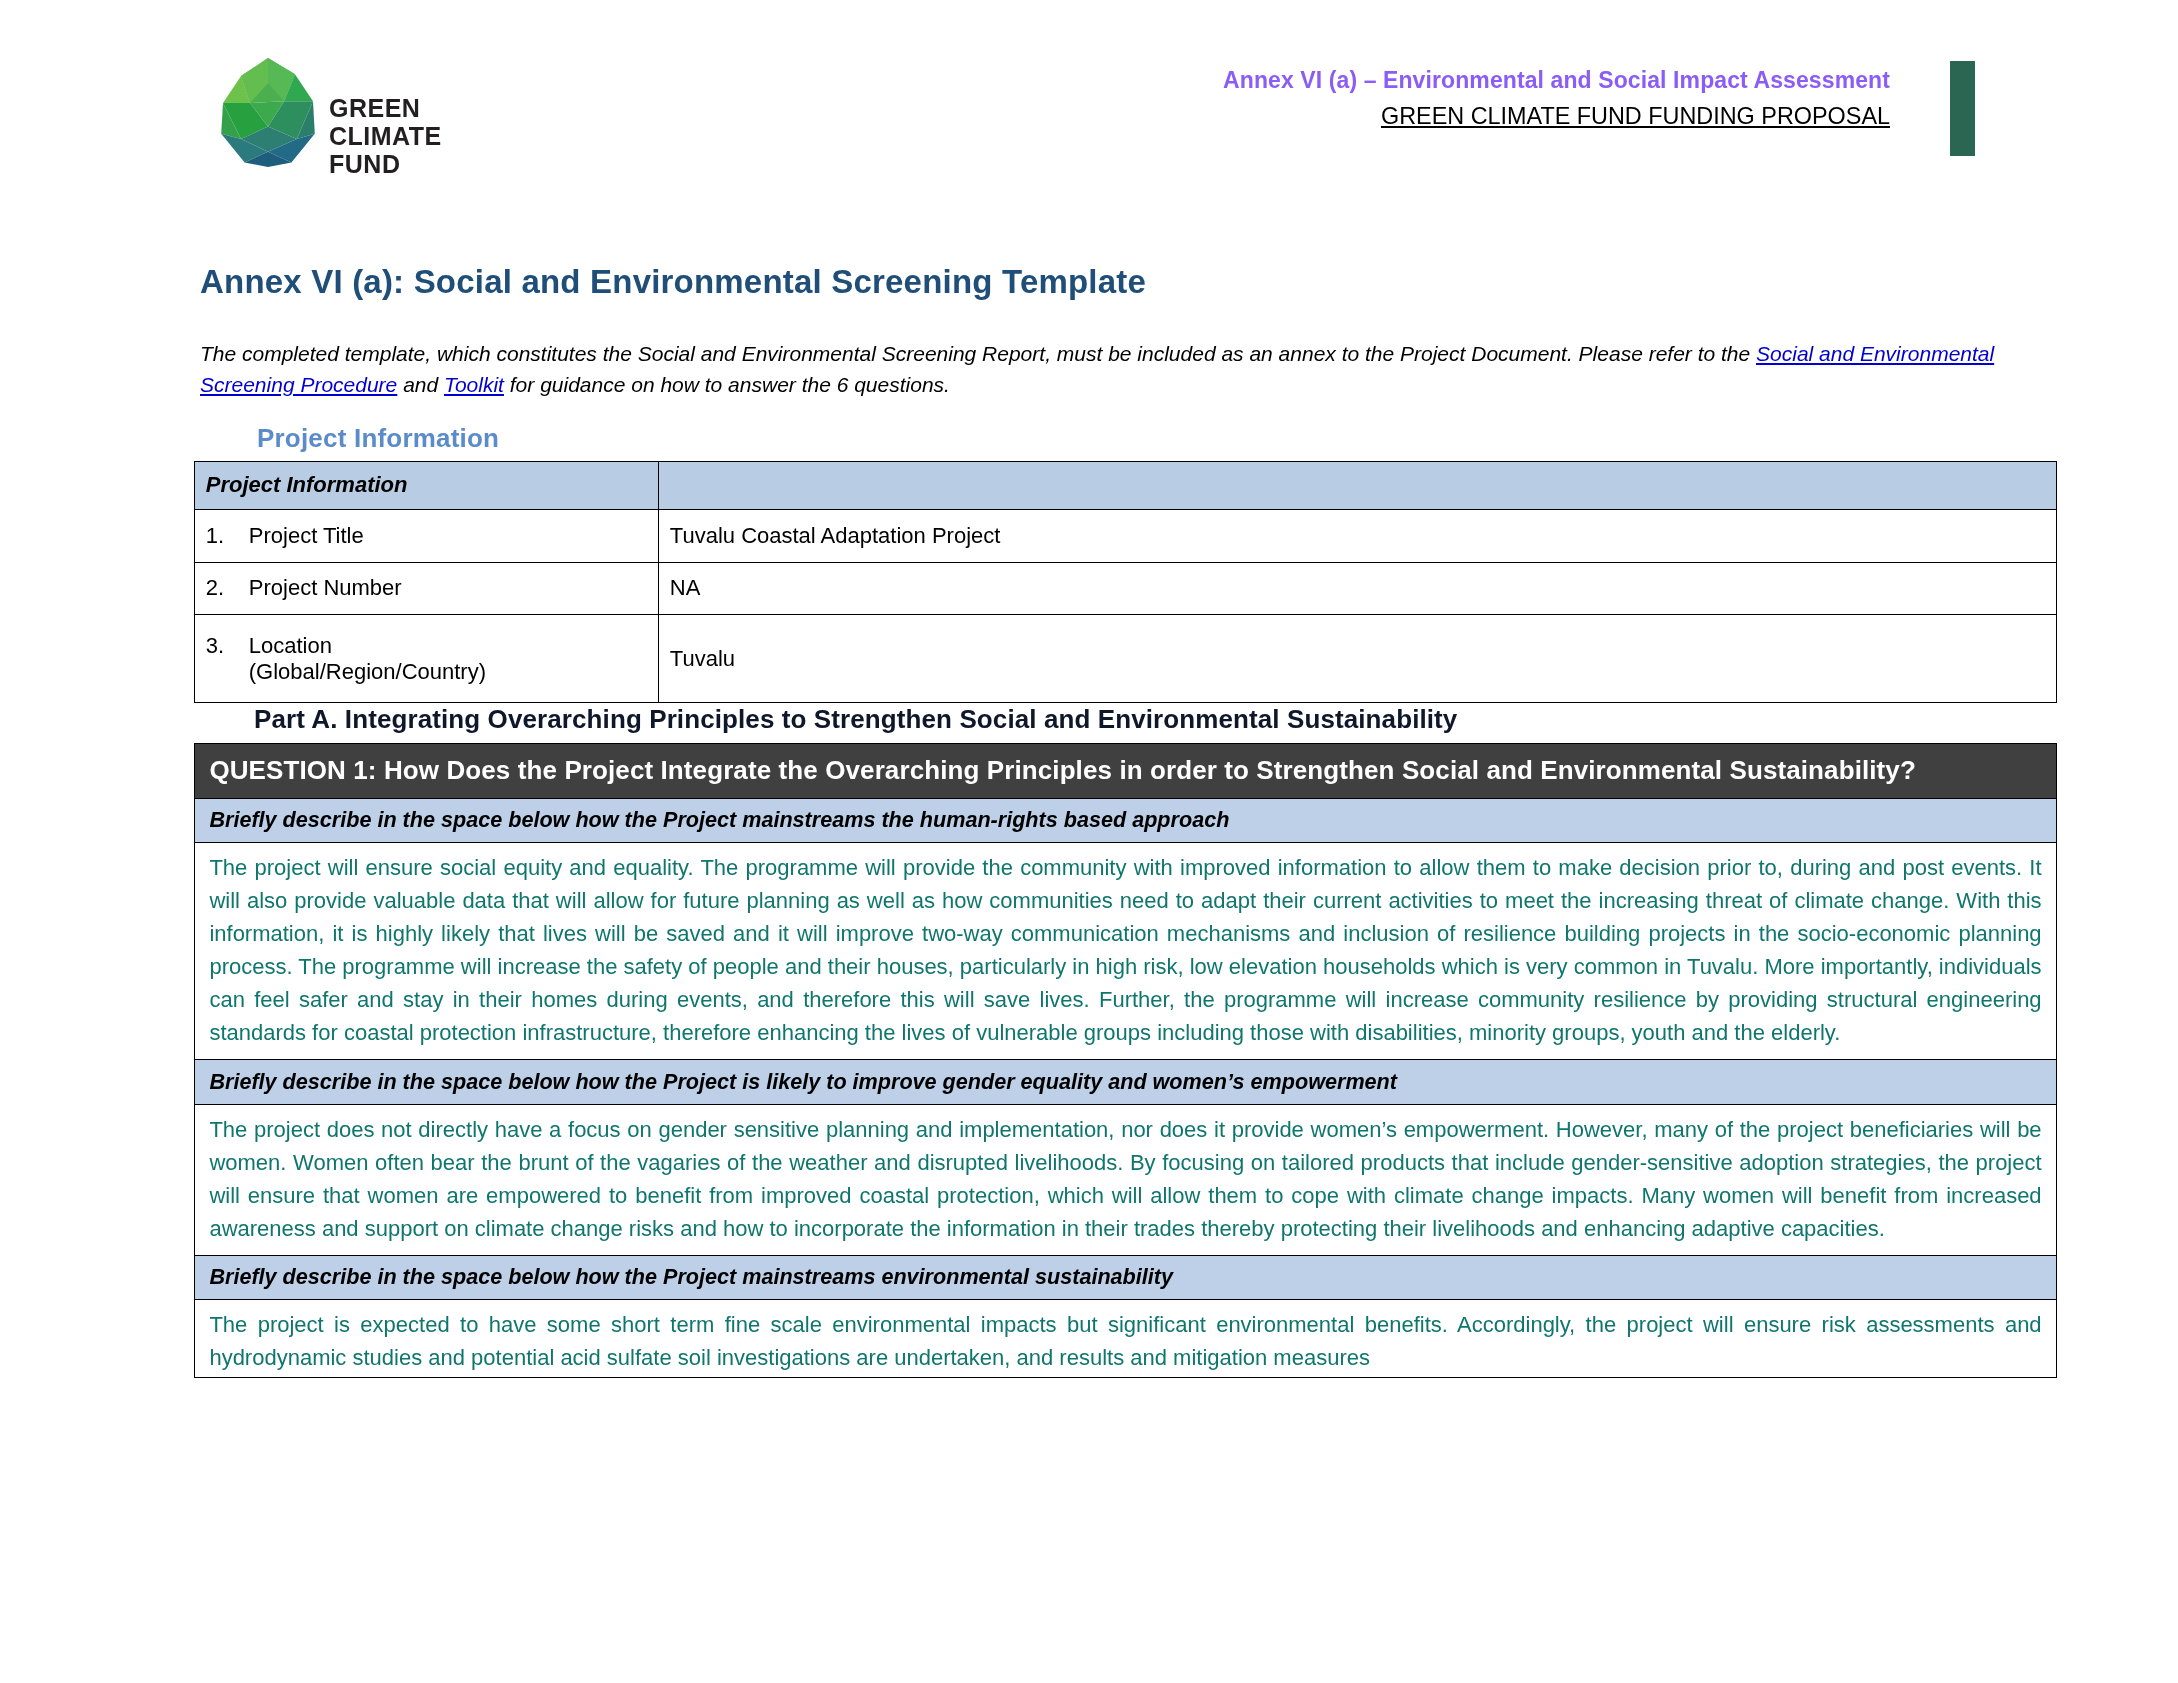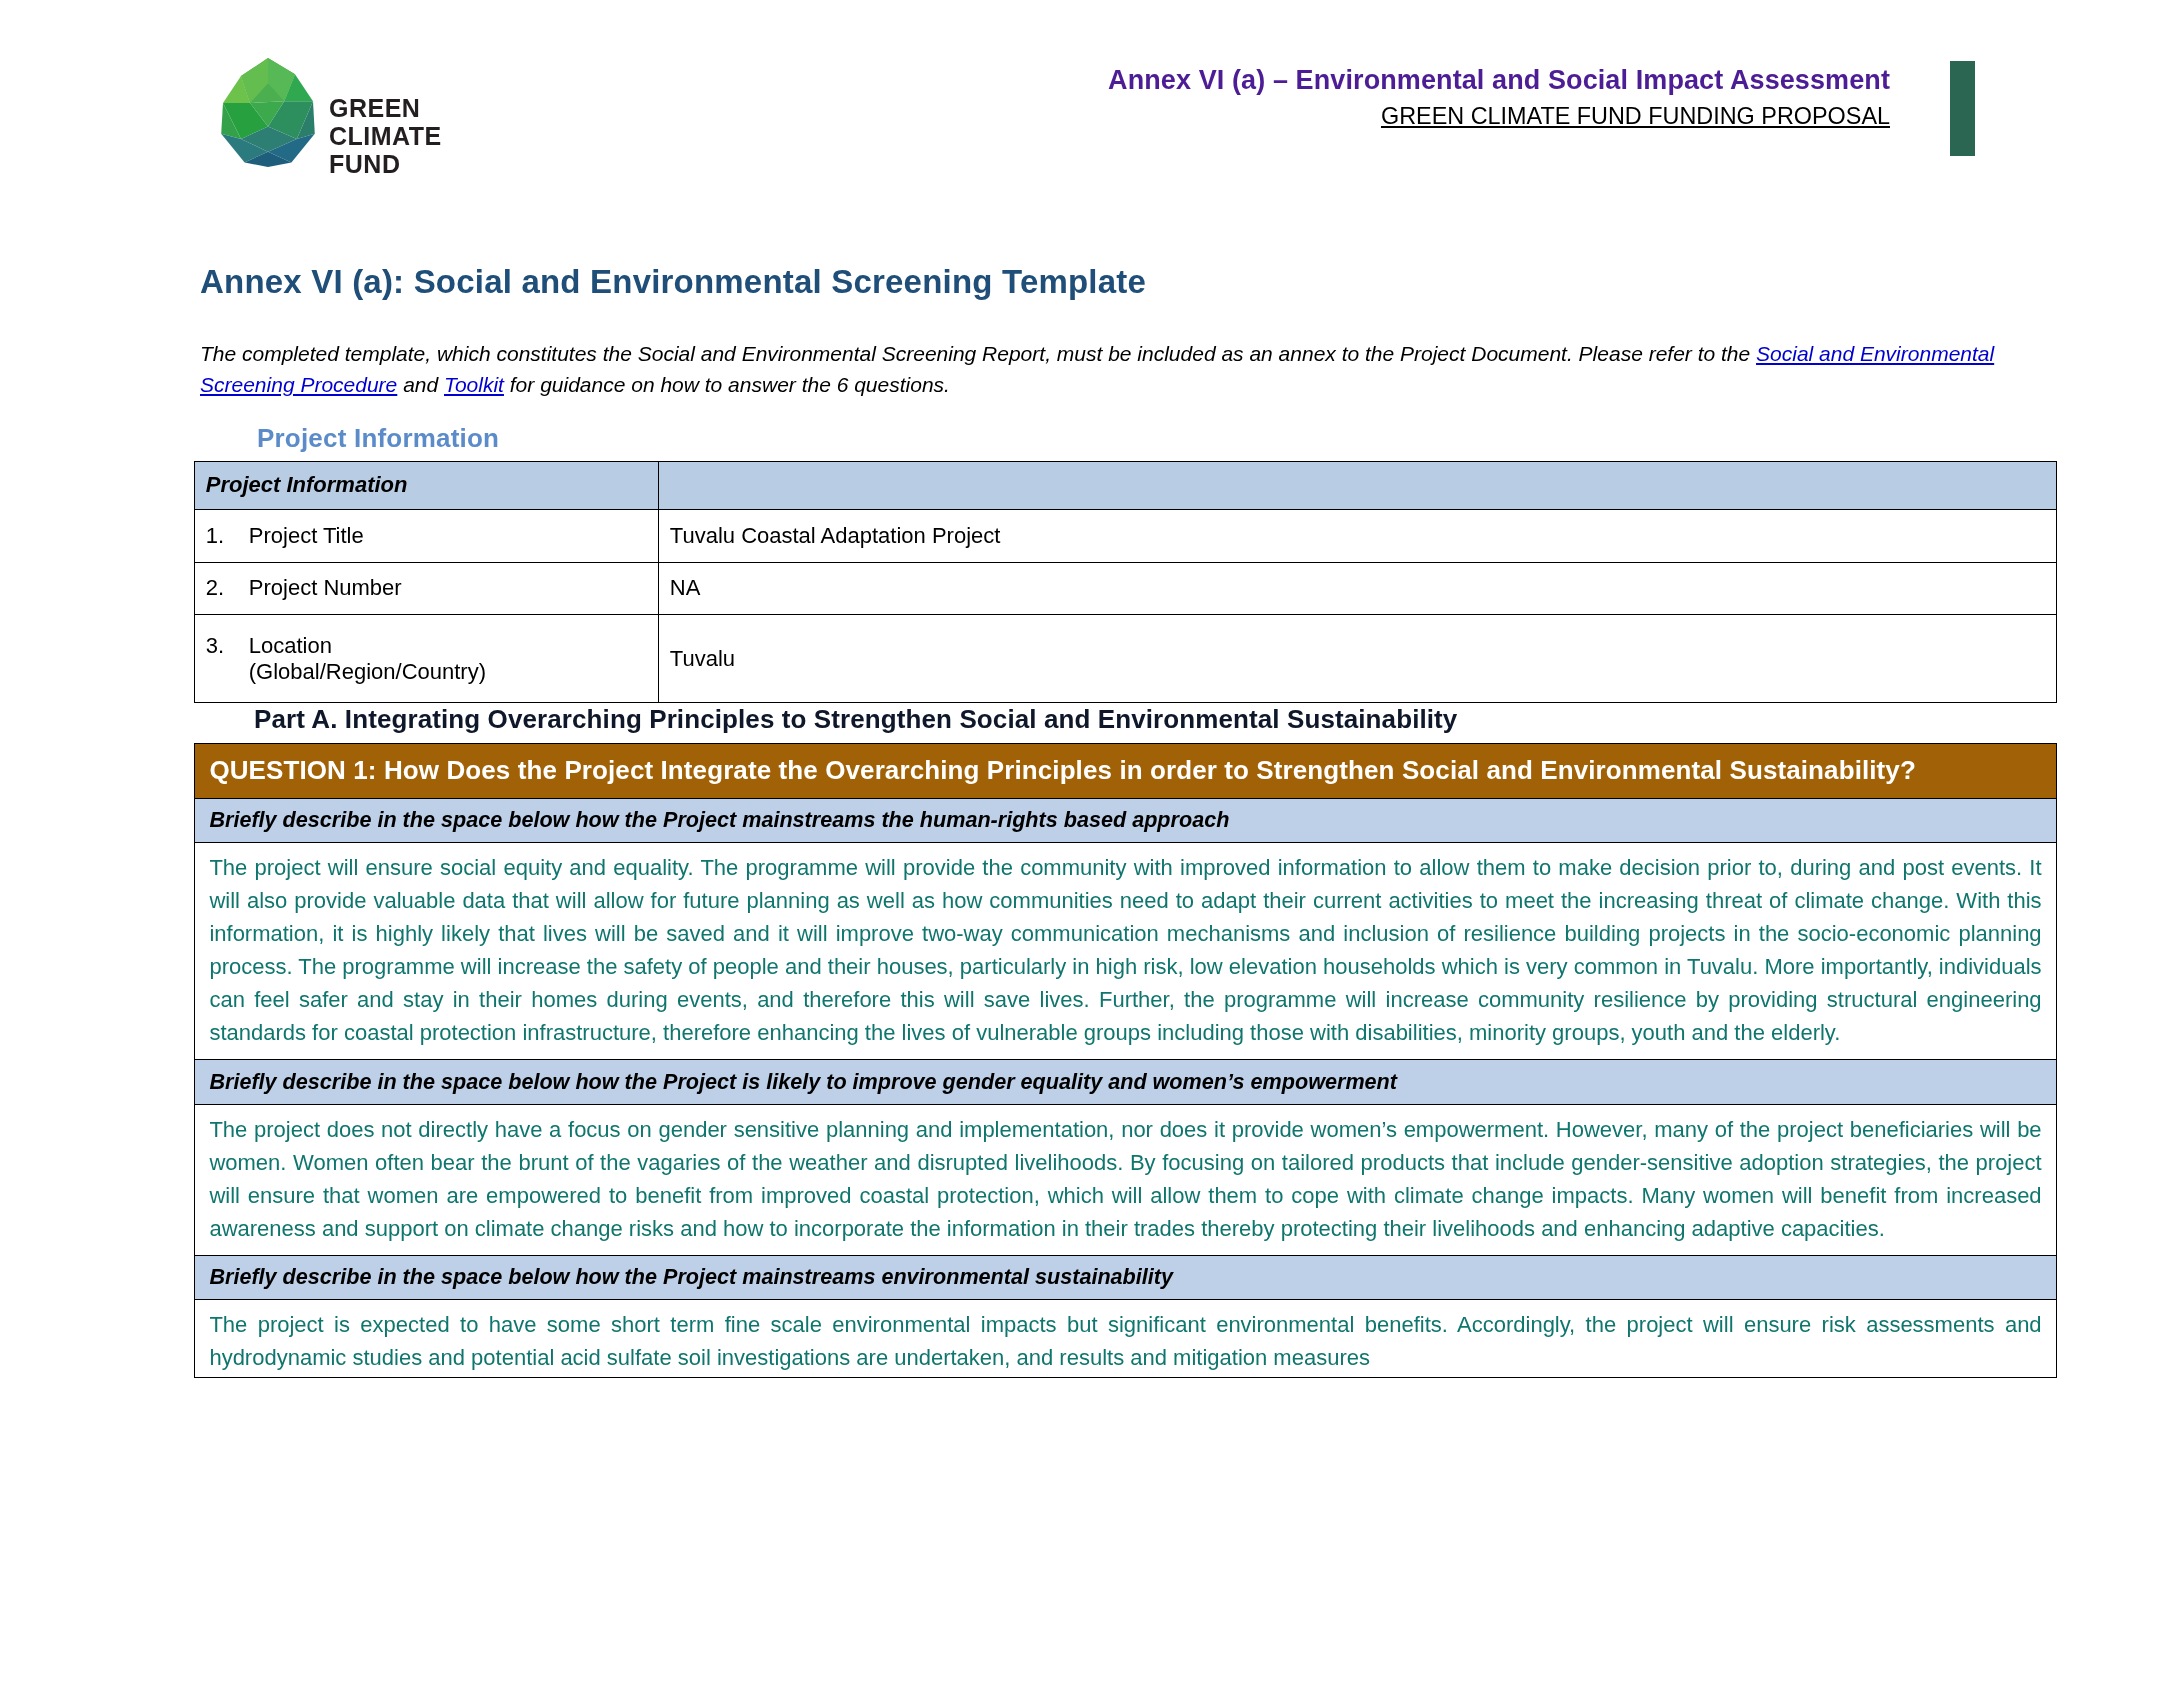--- a/index.html
+++ b/index.html
@@ -56,23 +56,23 @@
     color: #231f20;
   }
   .header-titles {
     position: absolute;
     left: 630px;
     top: 14.4px;
     width: 1260px;
     text-align: right;
   }
   .header-title-main {
-    font-size: 27px;
-    font-weight: bold;
-    color: #4c1d95;
+    font-size: 23px;
+    font-weight: bold;
+    color: #8b5cf6;
     line-height: 38px;
     letter-spacing: 0.1px;
   }
   .header-title-sub {
     font-size: 23.4px;
     font-weight: normal;
     color: #000000;
     line-height: 31px;
     margin-top: 1.8px;
     text-decoration: underline;
@@ -176,21 +176,21 @@
 
   .qbox {
     position: absolute;
     left: 194px;
     top: 743px;
     width: 1863px;
     border: 1.8px solid #000000;
     box-sizing: border-box;
   }
   .q-banner {
-    background: #a16207;
+    background: #404040;
     color: #ffffff;
     font-size: 26px;
     font-weight: bold;
     line-height: 36px;
     padding: 8px 14.4px 10px 14.4px;
     letter-spacing: 0.1px;
   }
   .band {
     background: #bdd0e8;
     border-top: 1.8px solid #000000;

